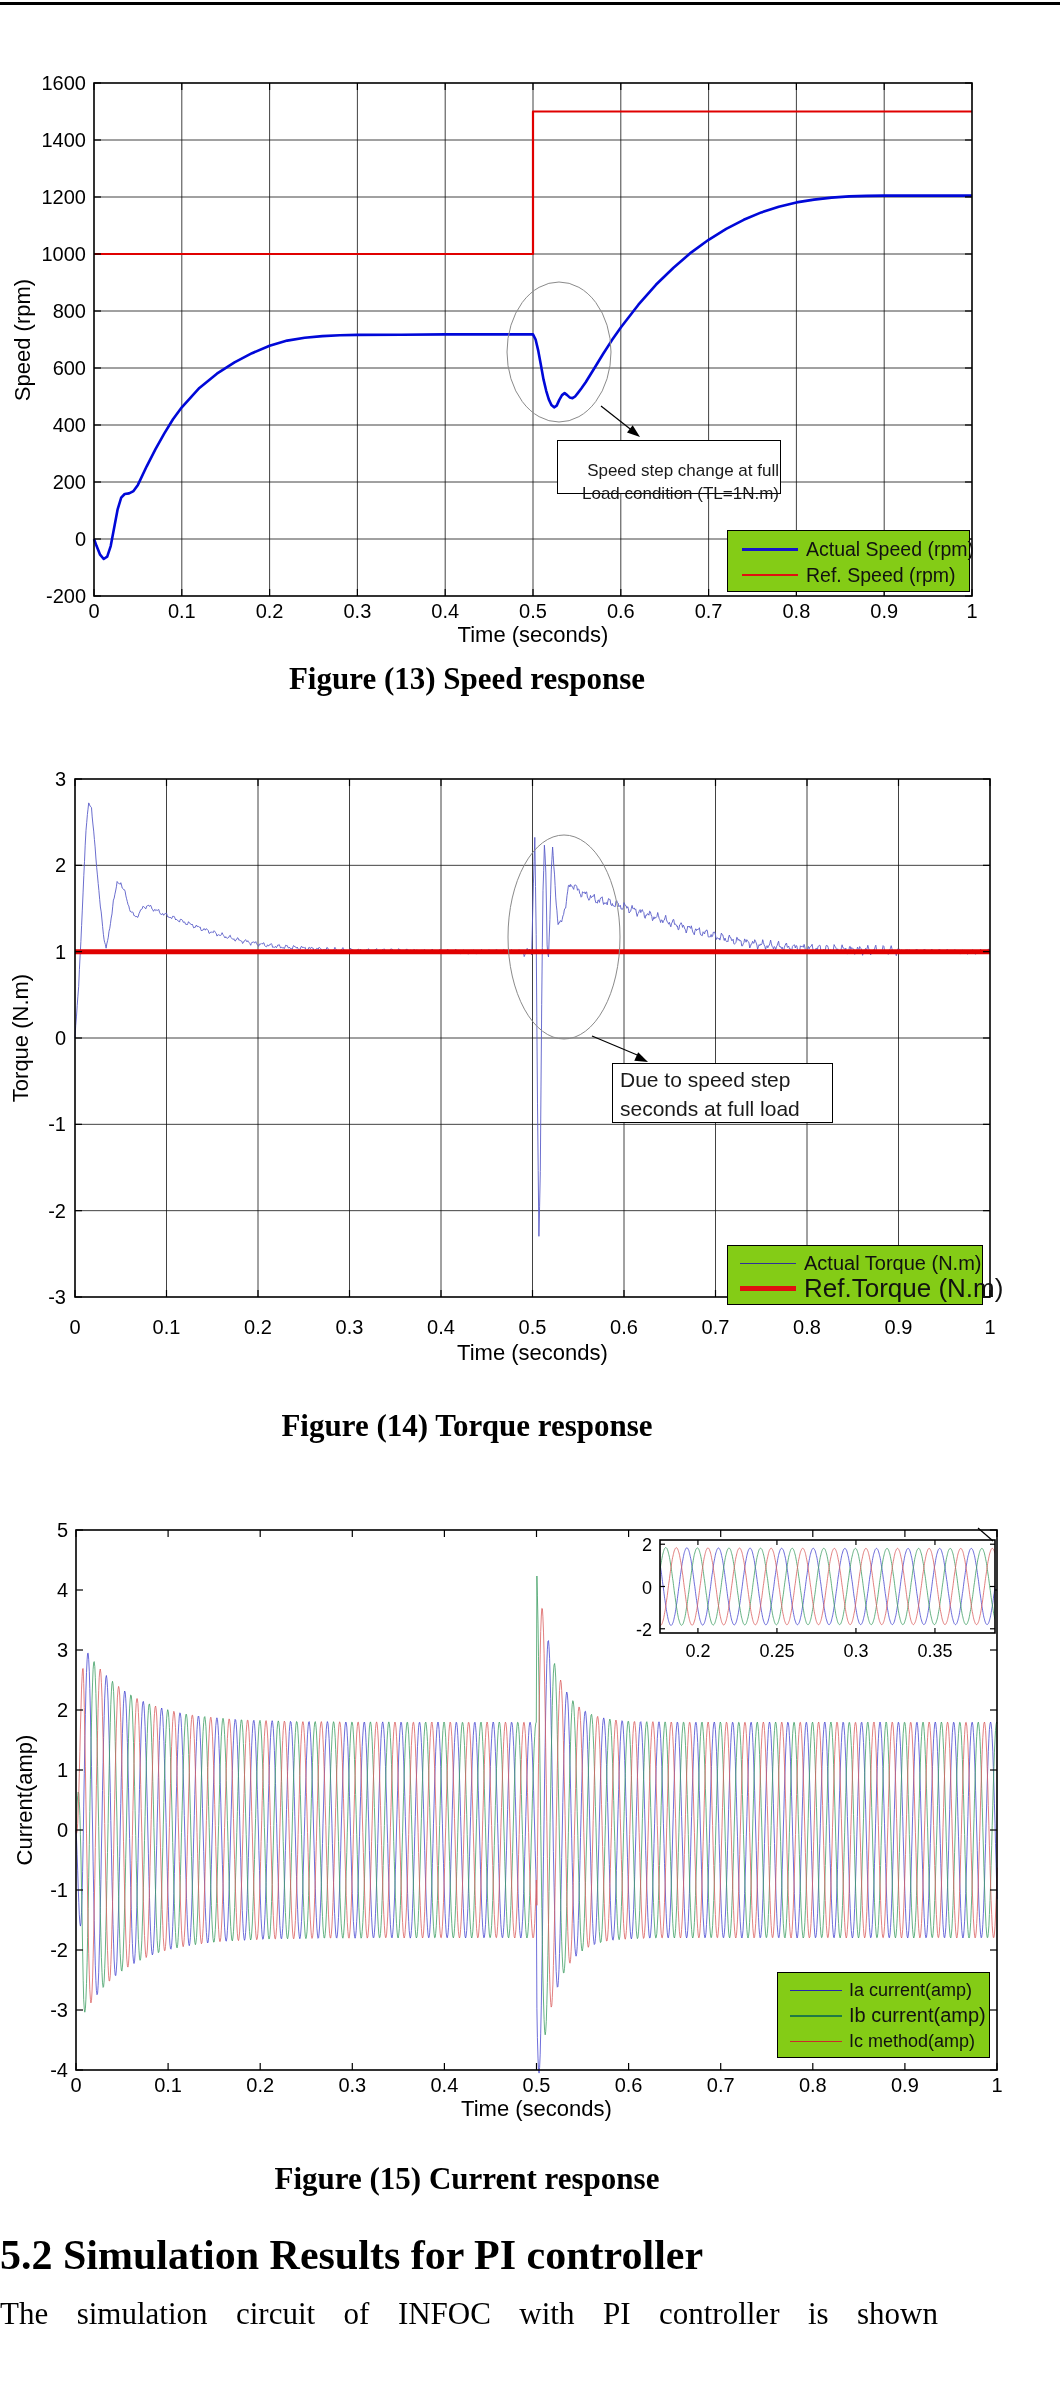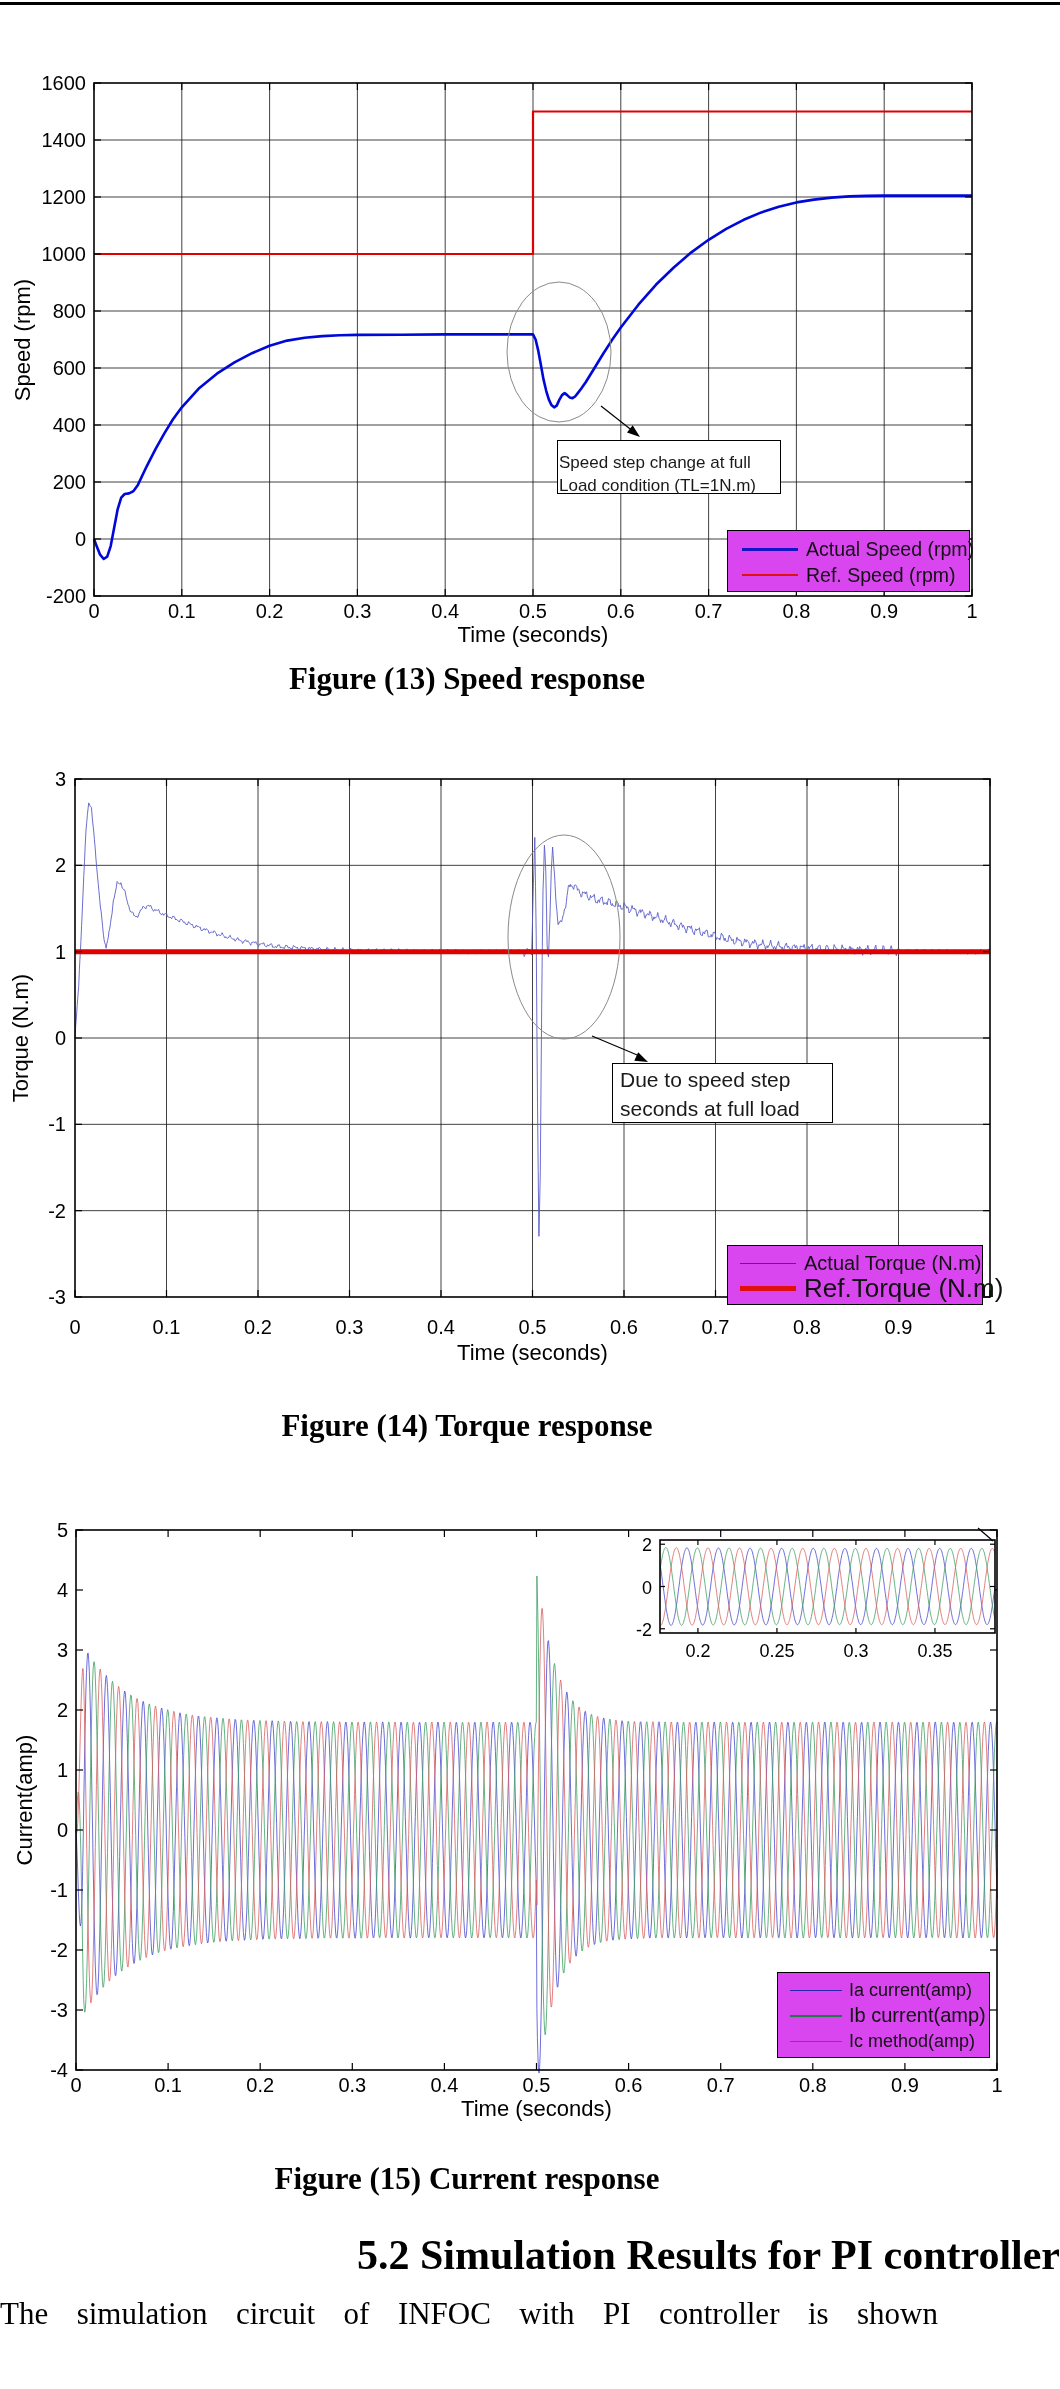--- a/index.html
+++ b/index.html
@@ -11,28 +11,28 @@
   .toprule{position:absolute;left:0;top:2px;width:1060px;height:3px;background:#000;z-index:2;}
   .caption{
     position:absolute;left:0;width:934px;text-align:center;z-index:2;
     font-family:"Liberation Serif", serif;font-weight:bold;font-size:31px;line-height:1.25;
   }
   .annbox{
     position:absolute;background:#fff;border:1.4px solid #000;z-index:3;
     color:#1a1a1a;line-height:1.38;box-sizing:border-box;
   }
   .legend{
-    position:absolute;background:#d946ef;border:1.6px solid #000;z-index:3;box-sizing:border-box;
+    position:absolute;background:#84cc16;border:1.6px solid #000;z-index:3;box-sizing:border-box;
   }
   .lrow{display:flex;align-items:center;}
   .samp{flex:0 0 auto;}
   .llabel{white-space:nowrap;color:#111;}
   .heading{
     position:absolute;left:0;top:2230px;width:1060px;z-index:2;
-    font-family:"Liberation Serif", serif;font-weight:bold;font-size:42px;line-height:1.2;text-align:right;
+    font-family:"Liberation Serif", serif;font-weight:bold;font-size:42px;line-height:1.2;
   }
   .bodytext{
     position:absolute;left:0;top:2290px;width:938px;z-index:2;
     font-family:"Liberation Serif", serif;font-size:31px;line-height:48px;
   }
   .bodyline{text-align:justify;text-align-last:justify;}
 </style>
 </head>
 <body>
 
@@ -334,21 +334,21 @@
         </g>
         <line x1="978" y1="1528" x2="993" y2="1541" stroke="#000" stroke-width="1.2"></line>
       </g>
     </g>
   </svg>
 
 <div class="caption" style="top:660px">Figure (13) Speed response</div>
 <div class="caption" style="top:1407px">Figure (14) Torque response</div>
 <div class="caption" style="top:2160px">Figure (15) Current response</div>
 
-<div class="annbox" style="left:557px;top:440px;width:224px;height:54px;font-size:17px;text-align:left;padding:10px 1px;">
+<div class="annbox" style="left:557px;top:440px;width:224px;height:54px;font-size:17px;text-align:right;padding:18px 1px;">
   <div>Speed step change at full</div>
   <div>Load condition (TL=1N.m)</div>
 </div>
 <div class="annbox" style="left:612px;top:1063px;width:221px;height:60px;font-size:21px;text-align:left;padding:2px 0 2px 7px;">
   <div>Due to speed step</div>
   <div>seconds at full load</div>
 </div>
 
 <div class="legend" id="legend-0" style="left:727px;top:530px;width:243px;height:62px;padding-top:6px;">
     <div class="lrow" style="height: 25.5px;">

